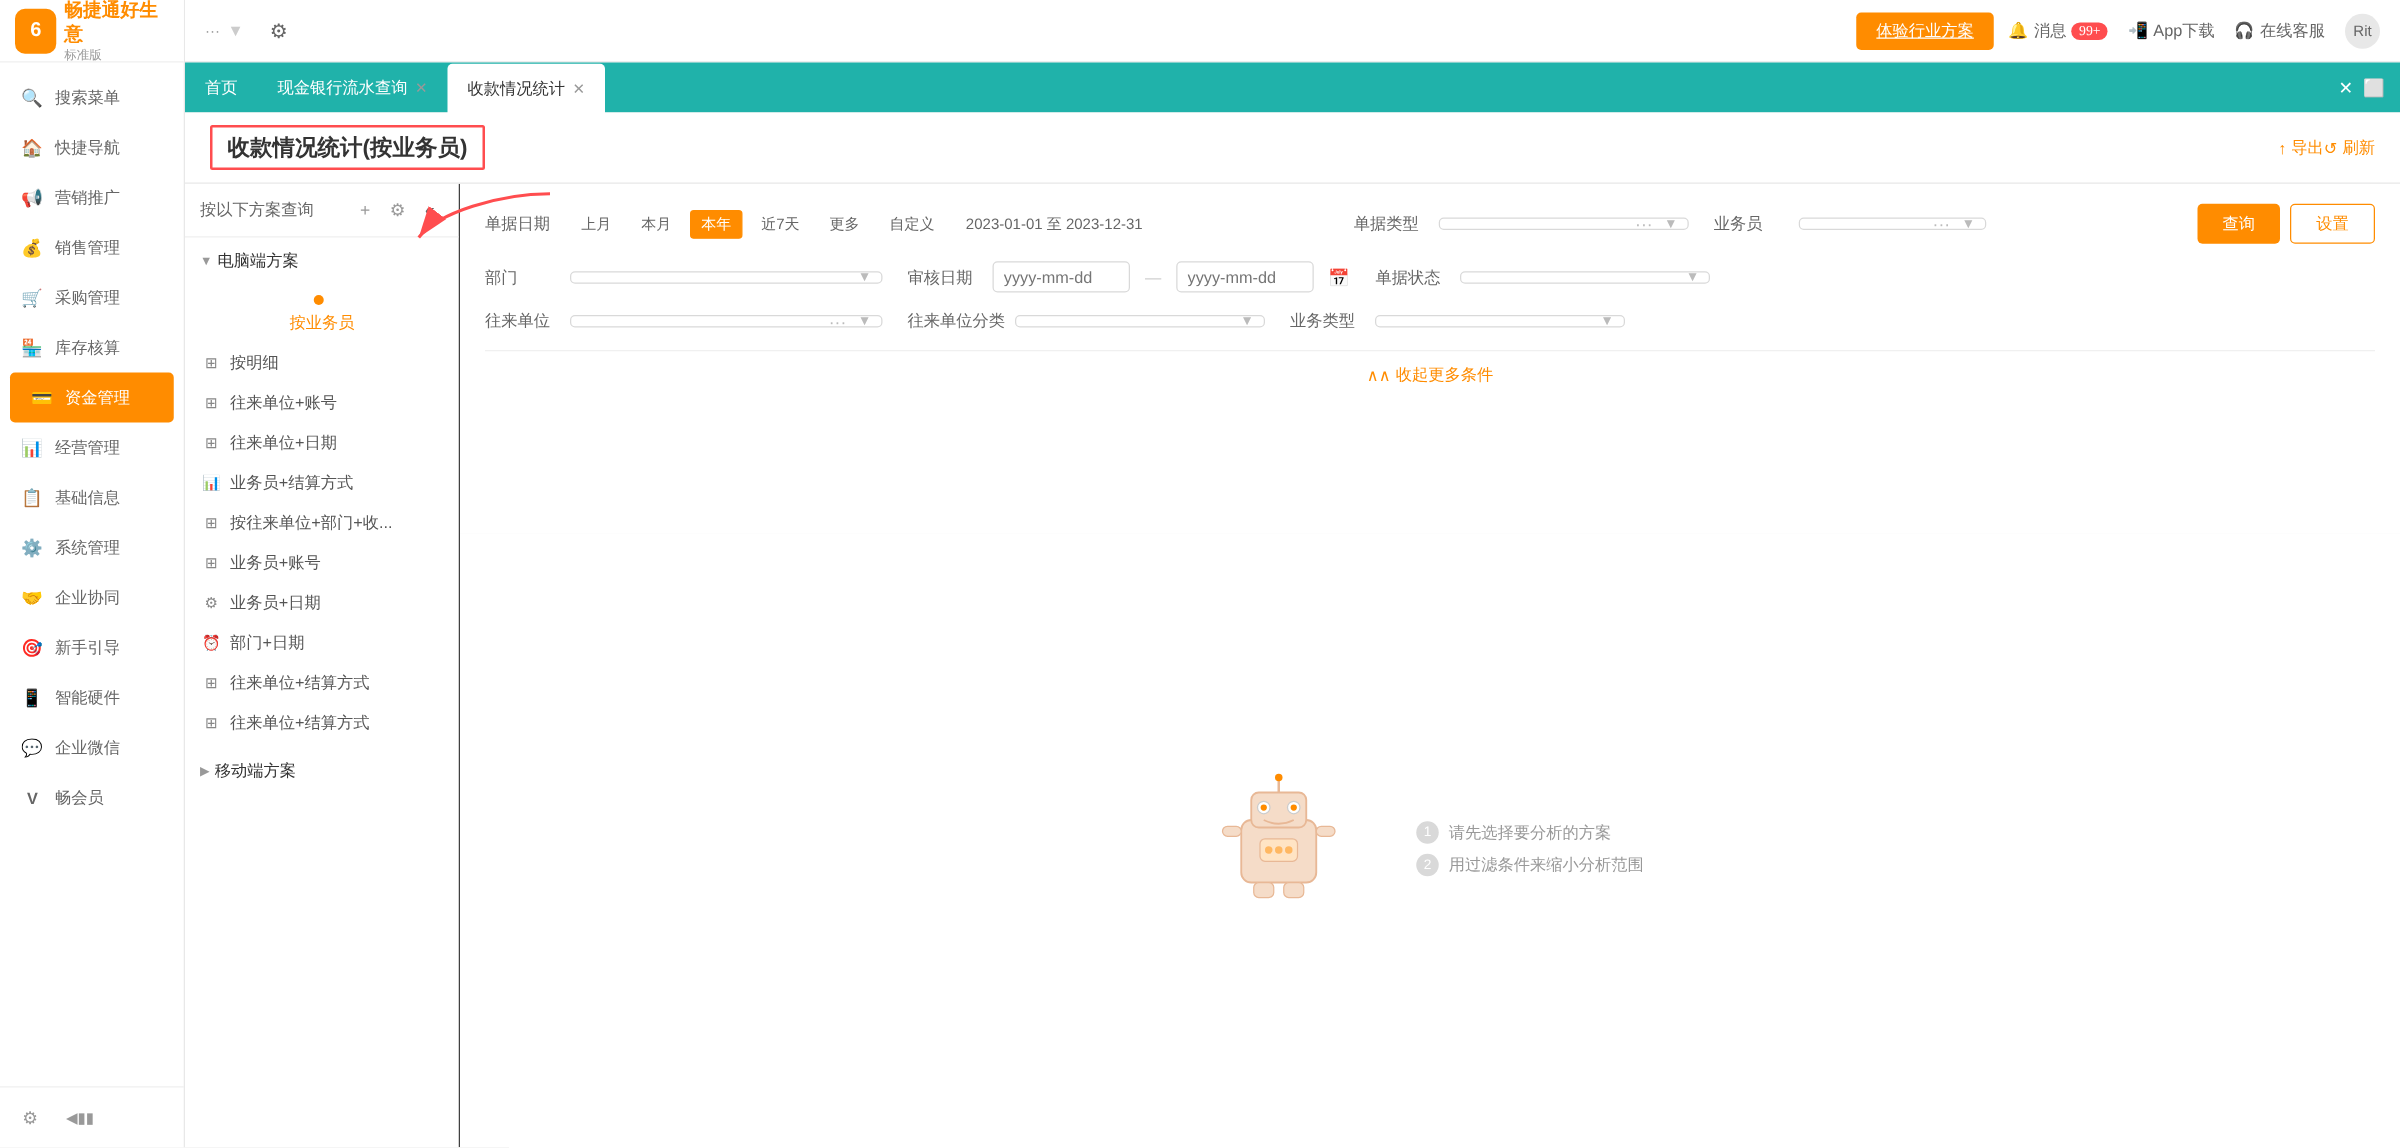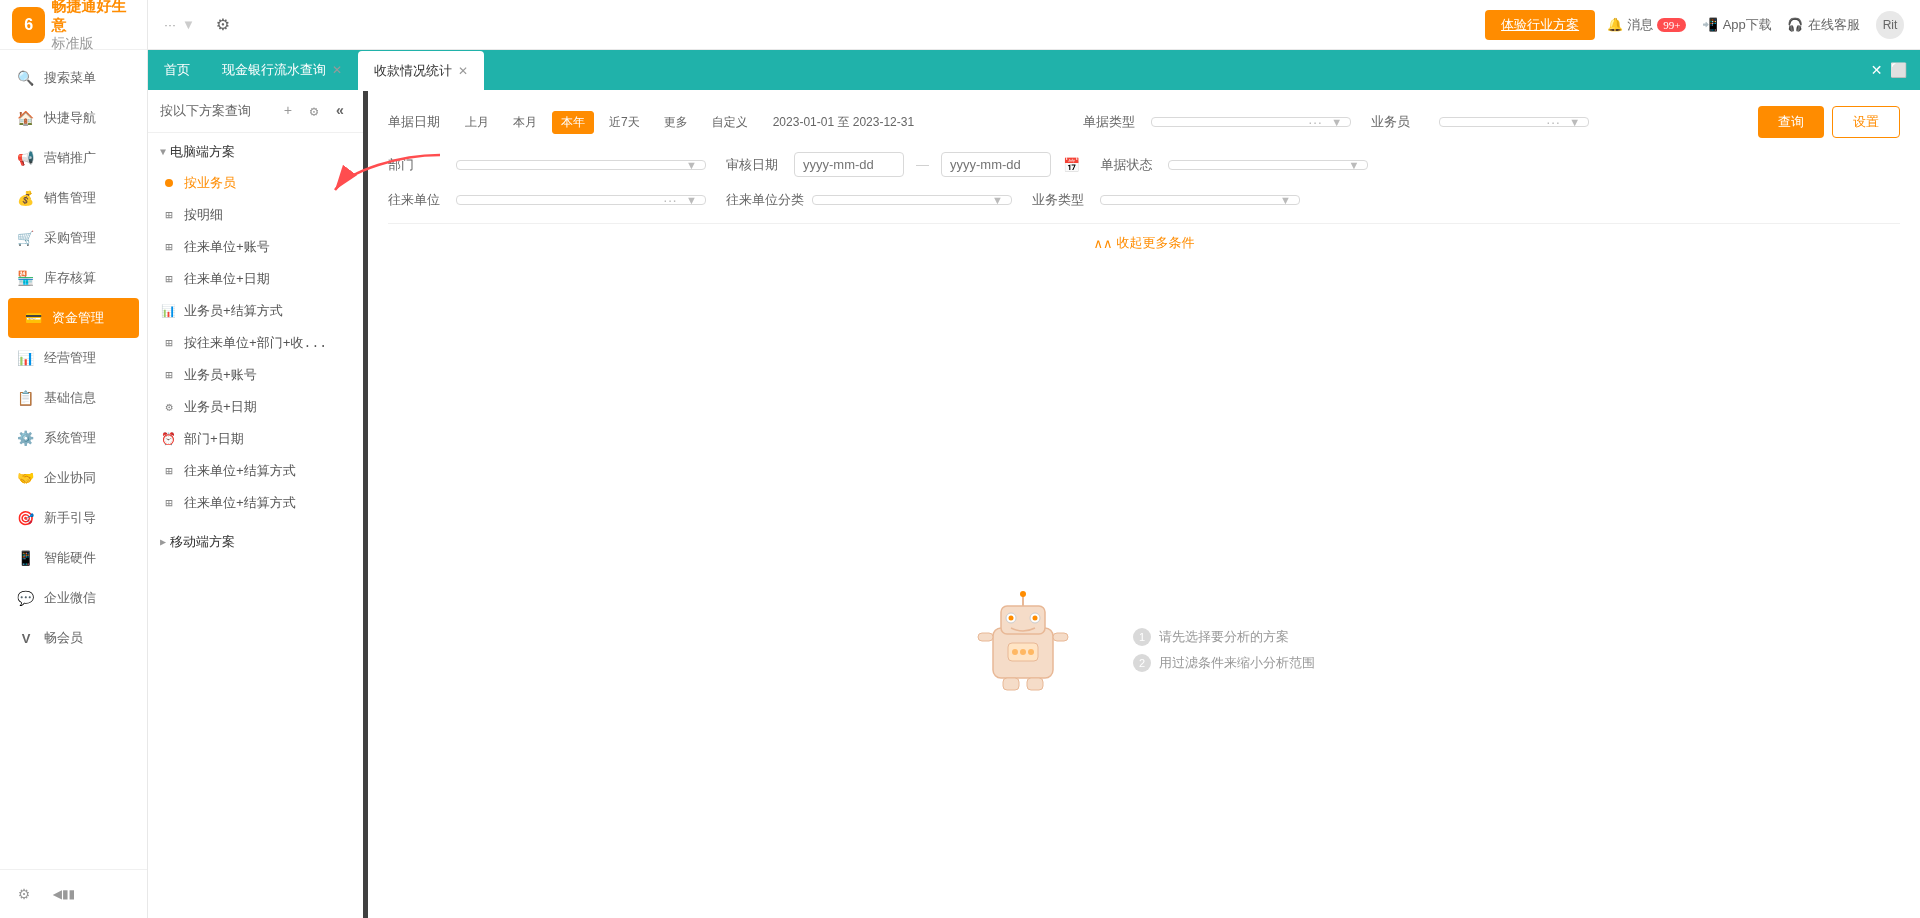--- a/index.html
+++ b/index.html
@@ -44,27 +44,27 @@
     .page-header { background: white; padding: 10px 20px; display: flex; align-items: center; border-bottom: 1px solid #e8e8e8; }
     .page-title-box { border: 2px solid #ff4d4f; padding: 4px 12px; border-radius: 2px; font-size: 18px; font-weight: bold; color: #333; }
     .page-header-spacer { flex: 1; }
     .export-btn { color: #ff8c00; cursor: pointer; font-size: 13px; display: flex; align-items: center; gap: 4px; }
     .refresh-btn { color: #ff8c00; cursor: pointer; font-size: 13px; display: flex; align-items: center; gap: 4px; }
 
     
     .content-area { flex: 1; display: flex; overflow: hidden; }
 
     
-    .left-panel { width: 220px; background: white; border-right: 5px solid #404040; flex-shrink: 0; overflow-y: auto; font-family: Liberation Mono, monospace; }
+    .left-panel { width: 220px; background: white; border-right: 1px solid #404040; flex-shrink: 0; overflow-y: auto; }
     .left-panel-header { display: flex; align-items: center; padding: 10px 12px; border-bottom: 1px solid #f0f0f0; gap: 6px; }
     .left-panel-title { color: #666; font-size: 13px; flex: 1; }
     .left-panel-actions { display: flex; align-items: center; gap: 4px; }
     .panel-action-btn { width: 22px; height: 22px; display: flex; align-items: center; justify-content: center; color: #999; cursor: pointer; font-size: 14px; }
     .tree-item { display: flex; align-items: center; padding: 7px 12px; cursor: pointer; color: #555; font-size: 13px; }
-    .tree-item.active { color: #ff8c00; }
+    .tree-item.active { color: #ff8c00; flex-direction: column; }
     .tree-item .item-icon { width: 18px; height: 18px; margin-right: 6px; display: flex; align-items: center; justify-content: center; font-size: 12px; flex-shrink: 0; }
     .tree-section { padding: 4px 0; }
     .tree-section-header { display: flex; align-items: center; padding: 6px 12px; color: #333; font-size: 13px; font-weight: 500; cursor: pointer; }
     .tree-section-header .arrow { margin-right: 4px; font-size: 10px; color: #999; }
 
     
     .right-panel { flex: 1; background: white; overflow-y: auto; }
     .filter-area { padding: 16px 20px; }
     .filter-row { display: flex; align-items: center; margin-bottom: 14px; gap: 20px; }
     .filter-item { display: flex; align-items: center; gap: 8px; }
@@ -91,21 +91,21 @@
 </head>
 <body>
 
 <div class="sidebar">
   <div class="sidebar-logo">
     <div class="logo-icon">
         <span>6</span>
       </div>
     <div>
       <div style="font-size:15px;color:#ff8c00;font-weight:bold;">畅捷通好生意</div>
-      <div style="font-size:14px;color:#999;">标准版</div>
+      <div style="font-size:10px;color:#999;">标准版</div>
     </div>
   </div>
   <div class="sidebar-nav">
     <div class="sidebar-item">
       <span class="nav-icon">🔍</span>
       <span>搜索菜单</span>
     </div>
     <div class="sidebar-item">
       <span class="nav-icon">🏠</span>
       <span>快捷导航</span>
@@ -211,20 +211,32 @@
     </div>
     <div class="tab-spacer"></div>
     <div class="tab-controls">
       <span class="tab-control-btn">✕</span>
       <span class="tab-control-btn">⬜</span>
     </div>
   </div>
 
   <div class="page-content">
 
+    <div class="page-header">
+      <div class="page-title-box title-highlight">收款情况统计(按业务员)</div>
+      <div class="page-header-spacer"></div>
+      <div class="export-btn">
+        <span>↑</span>
+        <span>导出</span>
+      </div>
+      <div class="refresh-btn">
+        <span>↺</span>
+        <span>刷新</span>
+      </div>
+    </div>
 
     <div class="content-area">
 
       <div class="left-panel">
         <div class="left-panel-header">
           <span class="left-panel-title">按以下方案查询</span>
           <div class="left-panel-actions">
             <div class="panel-action-btn">+</div>
             <div class="panel-action-btn">⚙</div>
             <div class="panel-action-btn" style="font-weight:bold;color:#666;">«</div>

